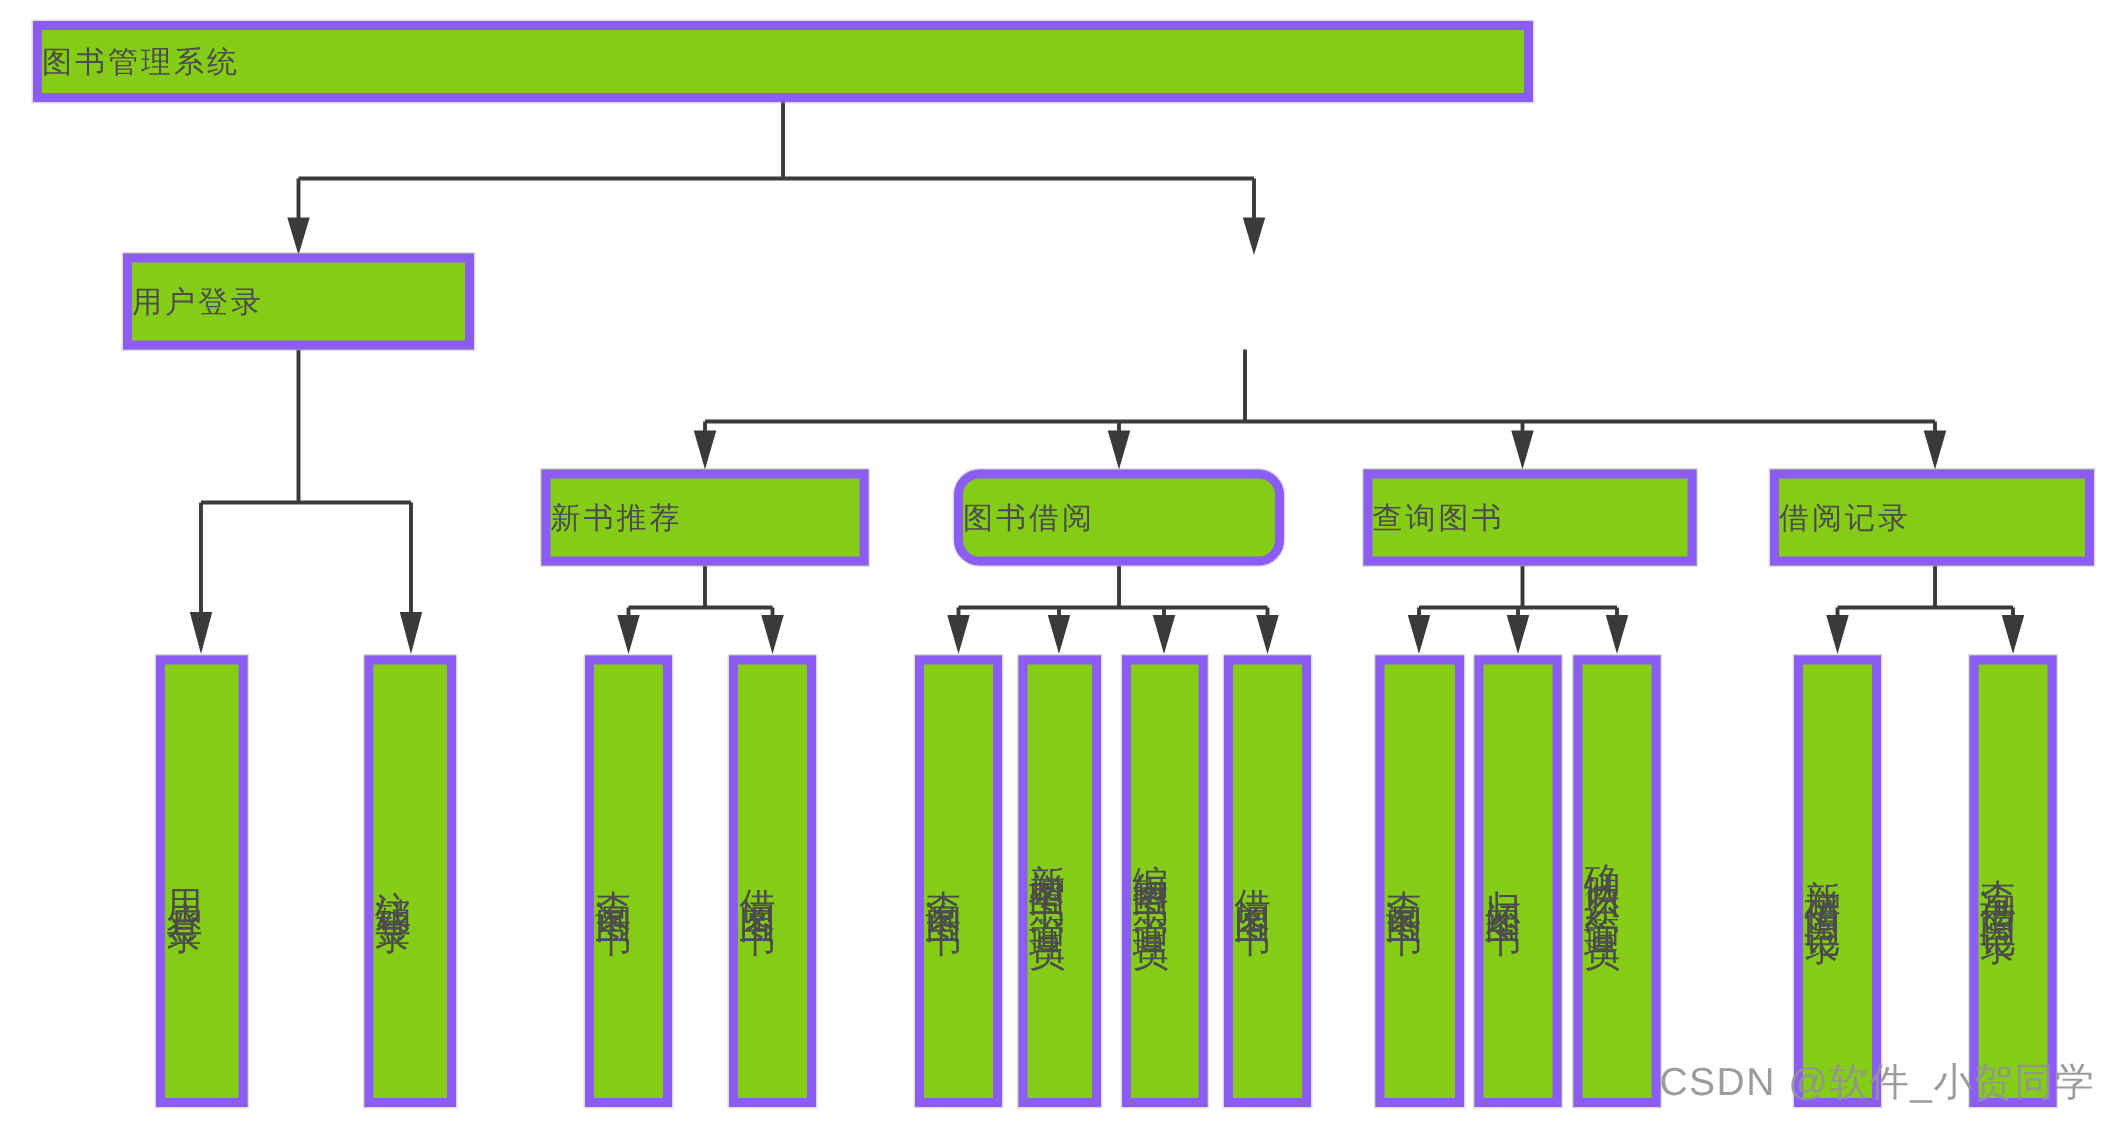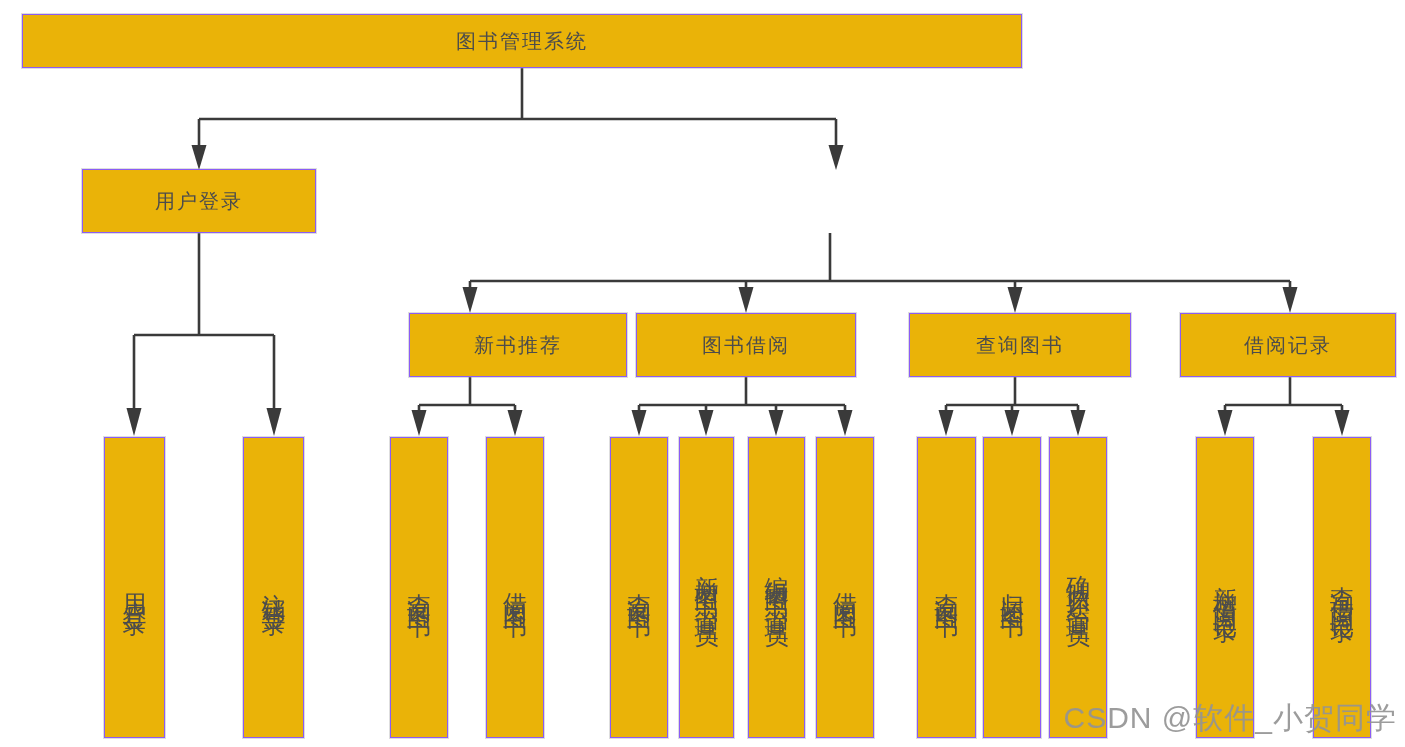--- a/index.html
+++ b/index.html
@@ -2,32 +2,32 @@
 <html><head>
 <meta charset="utf-8">
 <style>
   html,body{margin:0;padding:0;background:#ffffff;}
   body{font-family:"Liberation Sans","DejaVu Sans",sans-serif;}
   #canvas{
     position:relative;width:1405px;height:747px;background:#ffffff;overflow:hidden;
   }
   #wires{position:absolute;left:0;top:0;z-index:1;}
   .node{
-    position:absolute;background:#eab308;border:1px solid #8b5cf6;
-    box-sizing:border-box;display:flex;align-items:center;justify-content:center;
+    position:absolute;background:#84cc16;border:6px solid #8b5cf6;
+    box-sizing:border-box;display:flex;align-items:center;
     color:#4c4c4c;z-index:2;box-shadow:0 0 0 1px rgba(160,160,160,0.35);
   }
   .h-node{font-size:20px;letter-spacing:2px;}
   .v-node .label{
     writing-mode:vertical-rl;text-orientation:mixed;
     font-size:24px;letter-spacing:7px;line-height:1;
   }
   .watermark{
     position:absolute;right:8px;bottom:8px;z-index:5;
-    color:rgba(148,148,148,0.92);font-size:30px;letter-spacing:1px;
+    color:rgba(148,148,148,0.92);font-size:26px;letter-spacing:1px;
     white-space:nowrap;
   }
 </style>
 </head>
 <body>
 
 <div id="canvas">
 
   <svg id="wires" width="1405" height="747" viewBox="0 0 1405 747">
     <g stroke="#3a3a3a" stroke-width="2.6" fill="none">
@@ -103,24 +103,24 @@
   </svg>
 
   <div class="node h-node" style="left:22px;top:14px;width:1000px;height:54px;">
     <span class="label">图书管理系统</span>
   </div>
 
   <div class="node h-node" style="left:82px;top:169px;width:234px;height:64px;">
     <span class="label">用户登录</span>
   </div>
 
-  <div class="node h-node" style="left:361px;top:313px;width:218px;height:64px;margin-left:48px;">
+  <div class="node h-node" style="left:361px;top:313px;width:218px;height:64px;">
     <span class="label">新书推荐</span>
   </div>
-  <div class="node h-node" style="left:636px;top:313px;width:220px;height:64px;">
+  <div class="node h-node" style="left:636px;top:313px;width:220px;height:64px;border-radius:17px;">
     <span class="label">图书借阅</span>
   </div>
   <div class="node h-node" style="left:909px;top:313px;width:222px;height:64px;">
     <span class="label">查询图书</span>
   </div>
   <div class="node h-node" style="left:1180px;top:313px;width:216px;height:64px;">
     <span class="label">借阅记录</span>
   </div>
 
   <div class="node v-node" style="left:104px;top:437px;width:61px;height:301px;">

